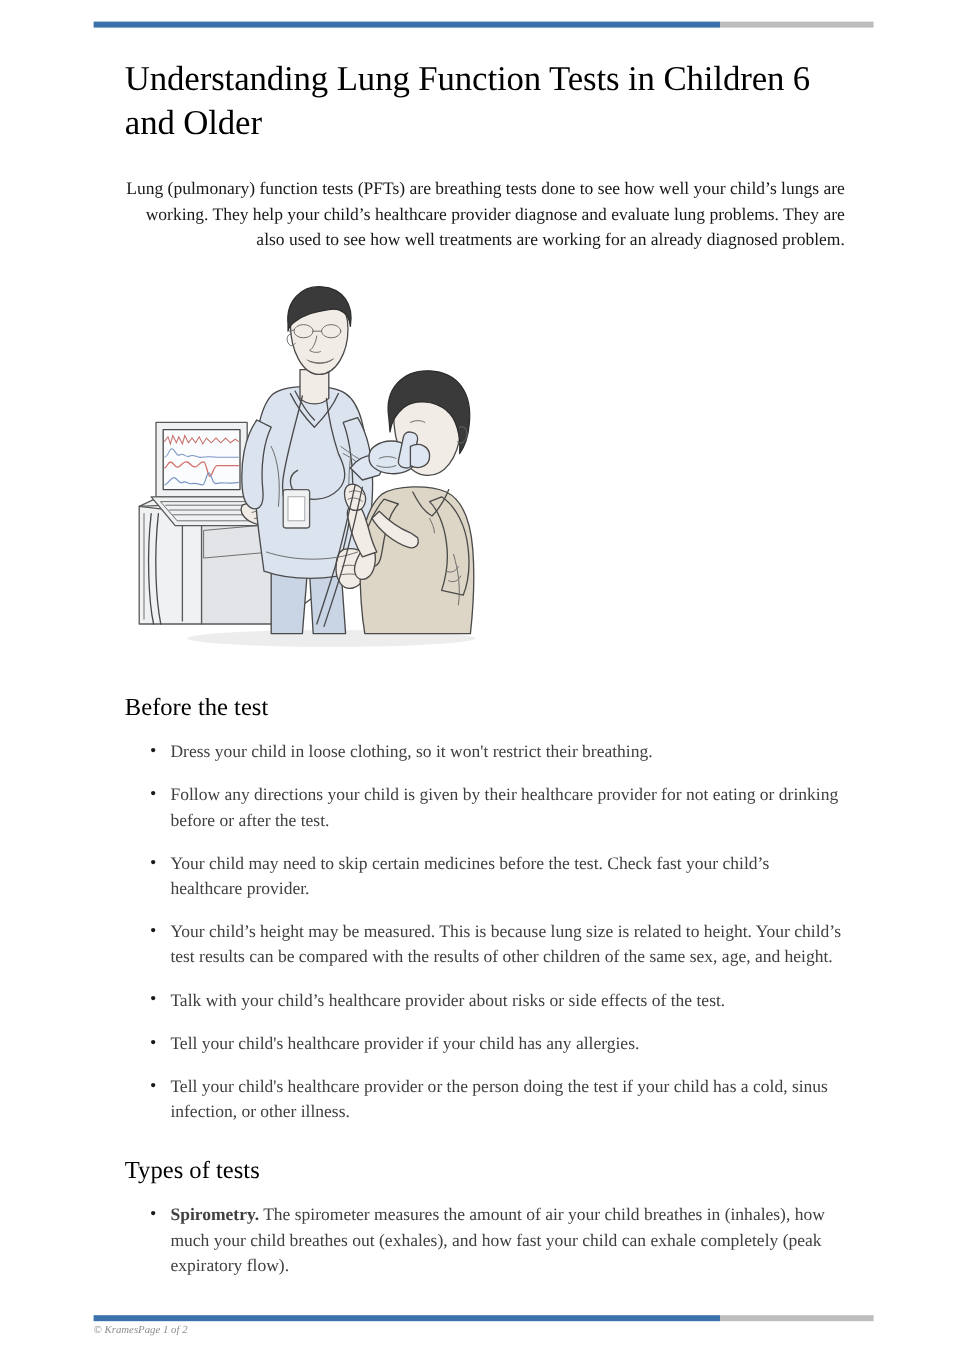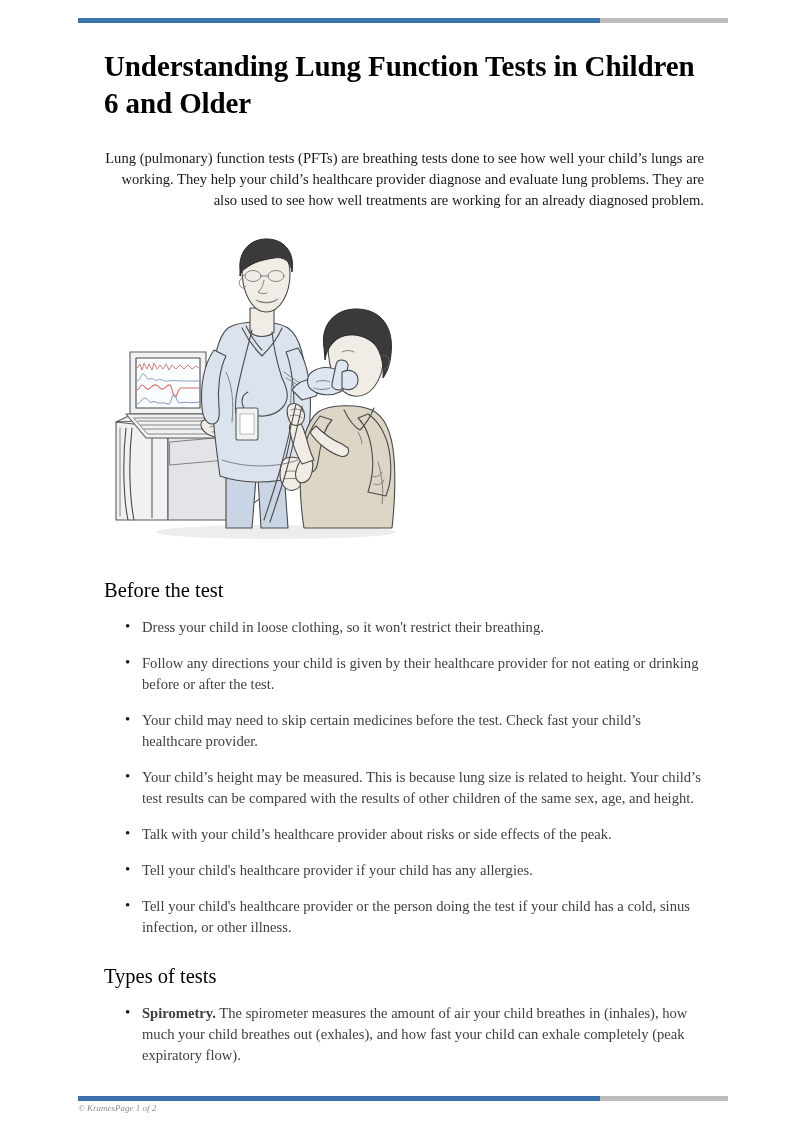--- a/index.html
+++ b/index.html
@@ -43,21 +43,21 @@
     position: absolute;
     left: 104px;
     top: 48px;
     width: 600px;
   }
 
   h1.doc-title {
     font-family: "Liberation Serif", "DejaVu Serif", serif;
     font-size: 29px;
     line-height: 1.28;
-    font-weight: bold;
+    font-weight: normal;
     margin: 0 0 26px 0;
     letter-spacing: -0.1px;
     color: #000000;
   }
 
   p.intro {
     font-size: 14.6px;
     line-height: 1.42;
     margin: 0;
     text-align: right;
@@ -280,21 +280,21 @@
       <path class="lnt" d="M208 156 C213 158 219 158 224 156"></path>
     </svg>
   </div>
 
   <h2 class="section-heading">Before the test</h2>
   <ul class="bullets">
     <li>Dress your child in loose clothing, so it won't restrict their breathing.</li>
     <li>Follow any directions your child is given by their healthcare provider for not eating or drinking before or after the test.</li>
     <li>Your child may need to skip certain medicines before the test. Check fast your child’s healthcare provider.</li>
     <li>Your child’s height may be measured. This is because lung size is related to height. Your child’s test results can be compared with the results of other children of the same sex, age, and height.</li>
-    <li>Talk with your child’s healthcare provider about risks or side effects of the peak.</li>
+    <li>Talk with your child’s healthcare provider about risks or side effects of the test.</li>
     <li>Tell your child's healthcare provider if your child has any allergies.</li>
     <li>Tell your child's healthcare provider or the person doing the test if your child has a cold, sinus infection, or other illness.</li>
   </ul>
 
   <h2 class="section-heading tight">Types of tests</h2>
   <ul class="bullets">
     <li><span class="lead">Spirometry.</span><span> The spirometer measures the amount of air your child breathes in (inhales), how much your child breathes out (exhales), and how fast your child can exhale completely (peak expiratory flow).</span></li>
   </ul>
 
 </div>

